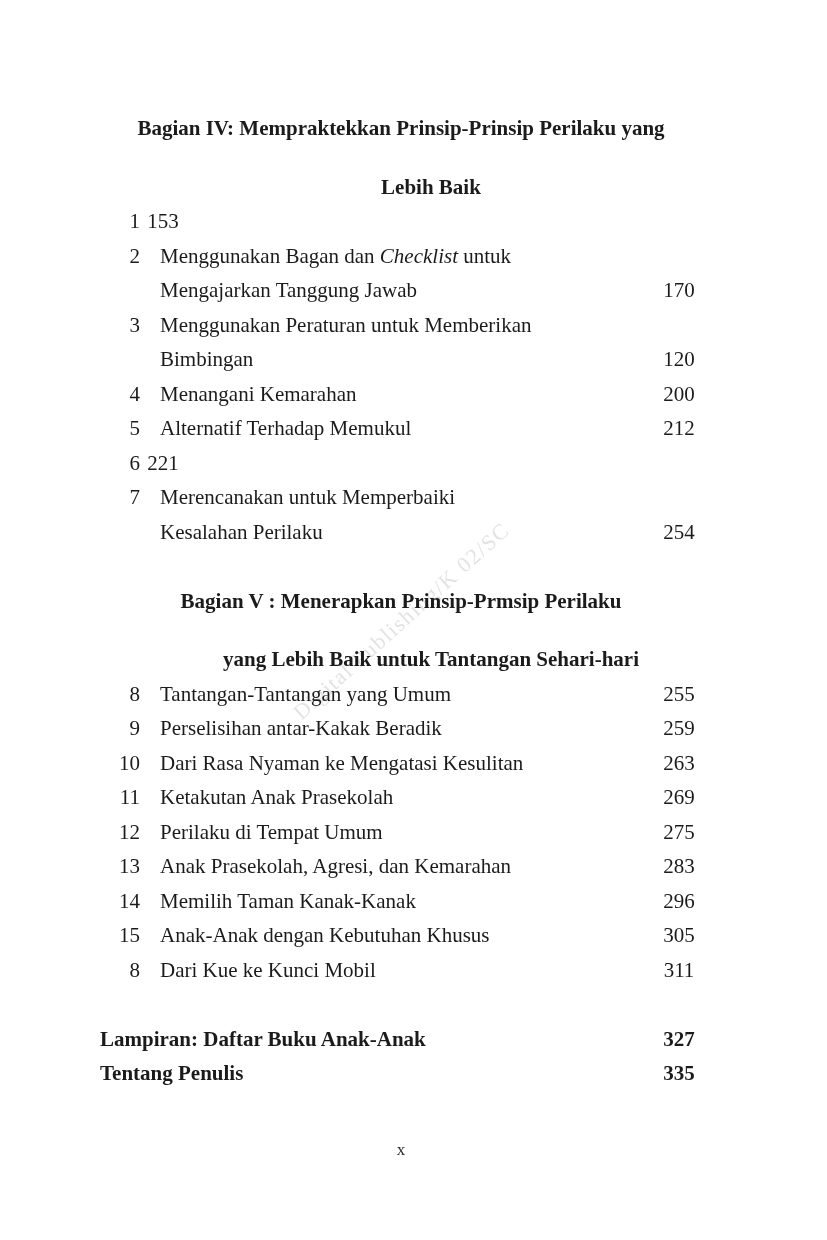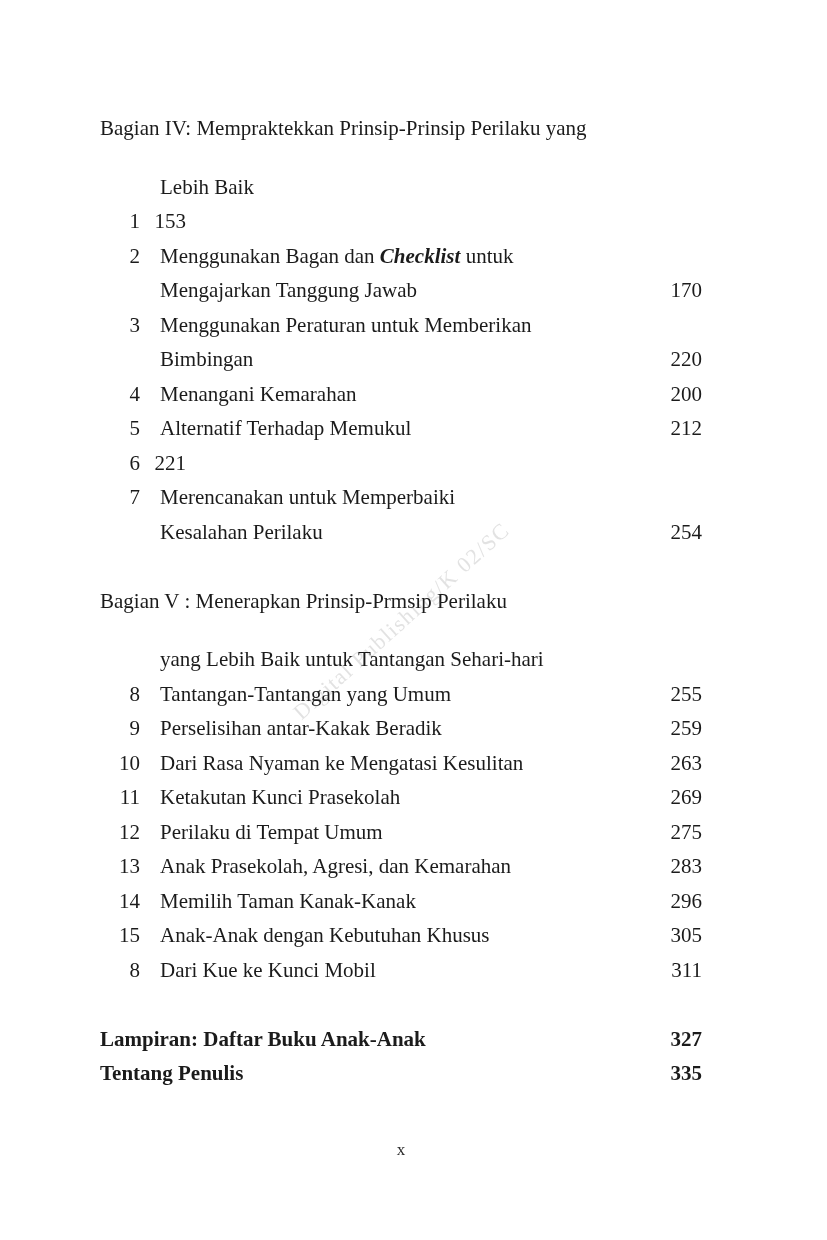--- a/index.html
+++ b/index.html
@@ -29,27 +29,27 @@
   .toc {
     position: absolute;
     left: 100px;
     top: 111px;
     width: 602px;
     font-size: 21px;
     line-height: 34.5px;
     z-index: 1;
   }
   .toc-section { margin-bottom: 34.5px; }
-  .heading-line { font-weight: normal; }
+  .heading-line { font-weight: bold; text-align: center; }
   .heading-line.indent { padding-left: 60px; margin-top: 24px; }
   .row { display: flex; }
   .num { flex: none; width: 40px; text-align: right; }
   .title { flex: 1; padding-left: 20px; }
-  .pg { flex: none; min-width: 46px; text-align: right; }
-  .bi { font-style: italic; font-weight: bold; }
+  .pg { flex: none; min-width: 46px; text-align: center; }
+  .bi { font-style: italic; font-weight: normal; }
   .back .btitle { flex: 1; font-weight: bold; }
   .back .pg { font-weight: bold; }
   .footer {
     position: absolute;
     left: 100px;
     top: 1140px;
     width: 602px;
     text-align: center;
     font-size: 17px;
     color: #2a2a2a;
@@ -80,21 +80,21 @@
           <span class="pg">170</span>
         </div>
         <div class="row">
           <span class="num">3</span>
           <span class="title"><span>Menggunakan Peraturan untuk Memberikan</span></span>
           <span class="pg"></span>
         </div>
         <div class="row">
           <span class="num"></span>
           <span class="title"><span>Bimbingan</span></span>
-          <span class="pg">220</span>
+          <span class="pg">120</span>
         </div>
         <div class="row">
           <span class="num">4</span>
           <span class="title"><span>Menangani Kemarahan</span></span>
           <span class="pg">200</span>
         </div>
         <div class="row">
           <span class="num">5</span>
           <span class="title"><span>Alternatif Terhadap Memukul</span></span>
           <span class="pg">212</span>
@@ -127,21 +127,21 @@
           <span class="title"><span>Perselisihan antar-Kakak Beradik</span></span>
           <span class="pg">259</span>
         </div>
         <div class="row">
           <span class="num">10</span>
           <span class="title"><span>Dari Rasa Nyaman ke Mengatasi Kesulitan</span></span>
           <span class="pg">263</span>
         </div>
         <div class="row">
           <span class="num">11</span>
-          <span class="title"><span>Ketakutan Kunci Prasekolah</span></span>
+          <span class="title"><span>Ketakutan Anak Prasekolah</span></span>
           <span class="pg">269</span>
         </div>
         <div class="row">
           <span class="num">12</span>
           <span class="title"><span>Perilaku di Tempat Umum</span></span>
           <span class="pg">275</span>
         </div>
         <div class="row">
           <span class="num">13</span>
           <span class="title"><span>Anak Prasekolah, Agresi, dan Kemarahan</span></span>

